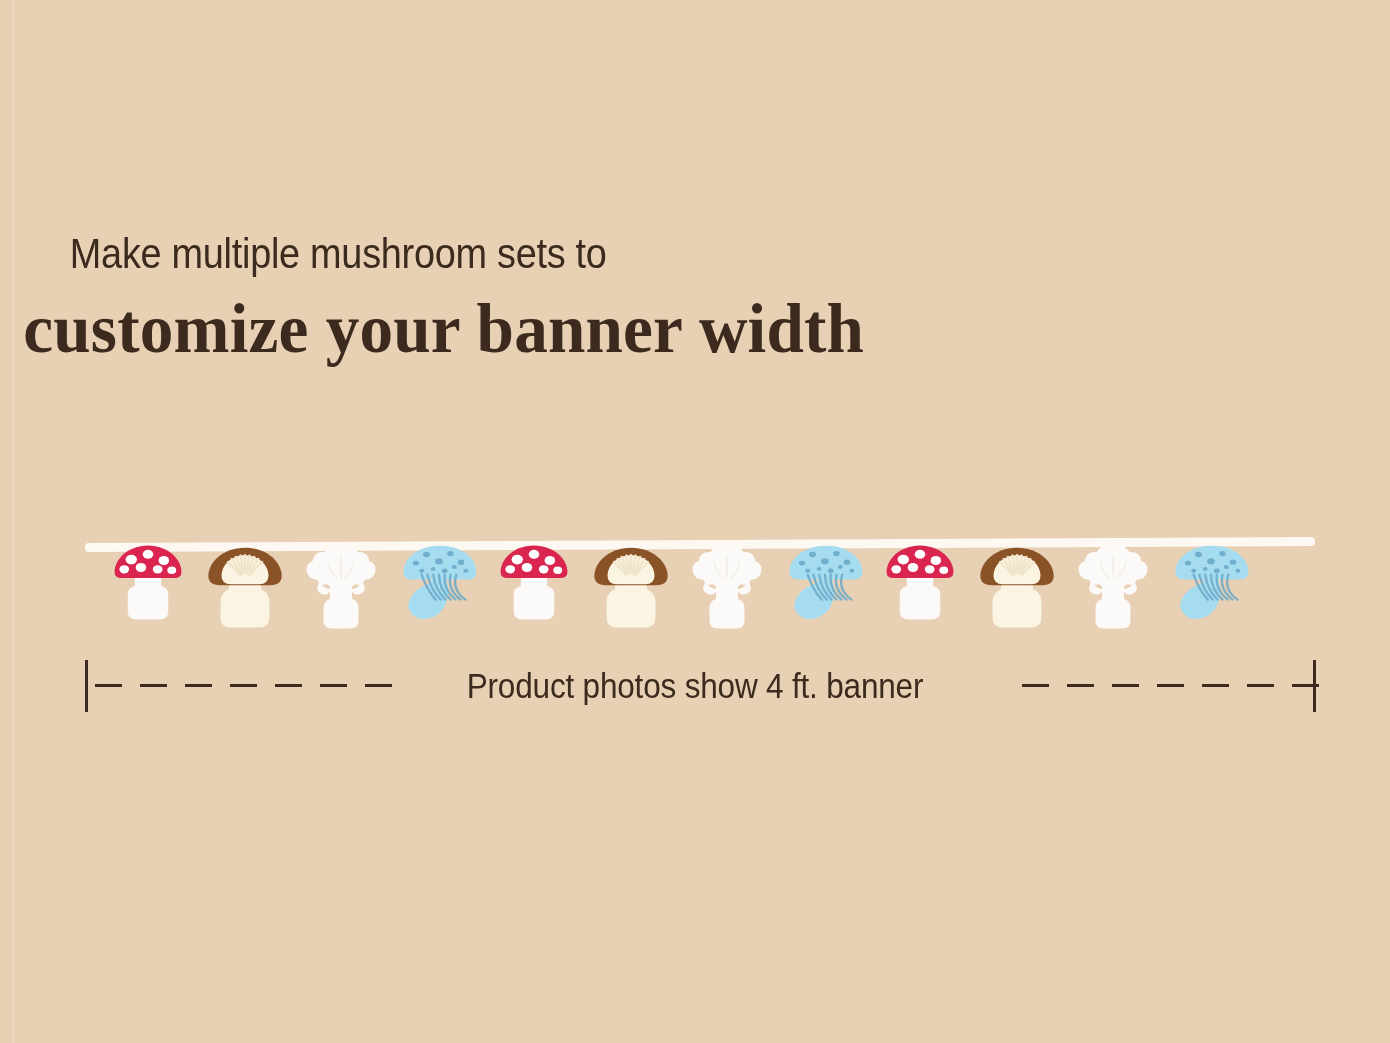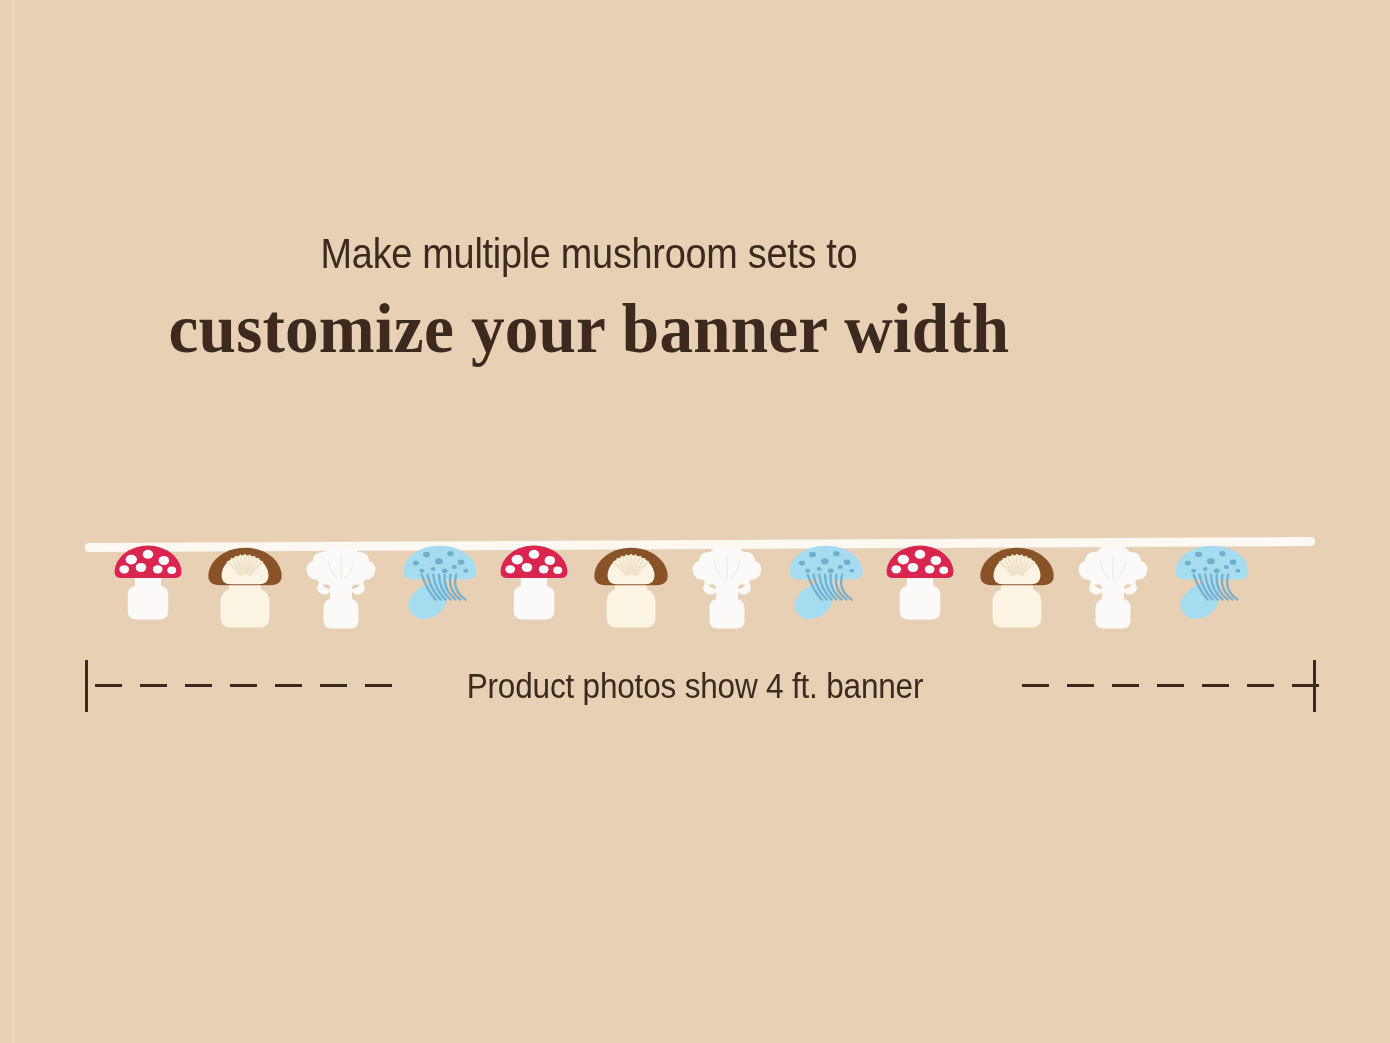--- a/index.html
+++ b/index.html
@@ -27,24 +27,24 @@
     left: 13px;
     top: 0;
     width: 1px;
     height: 1043px;
     background: rgba(255,255,255,0.28);
   }
 
   
   #headline-block {
     position: absolute;
-    left: 7px;
+    left: 0;
     top: 232px;
     width: 1164px;
-    text-align: center;
+    text-align: left;
   }
 
   #subtitle {
     font-family: "Liberation Sans Narrow", "Liberation Sans", sans-serif;
     font-size: 43px;
     font-weight: 400;
     line-height: 1.02;
     letter-spacing: -0.3px;
     color: #3b2a1d;
     transform: scaleX(0.88);

